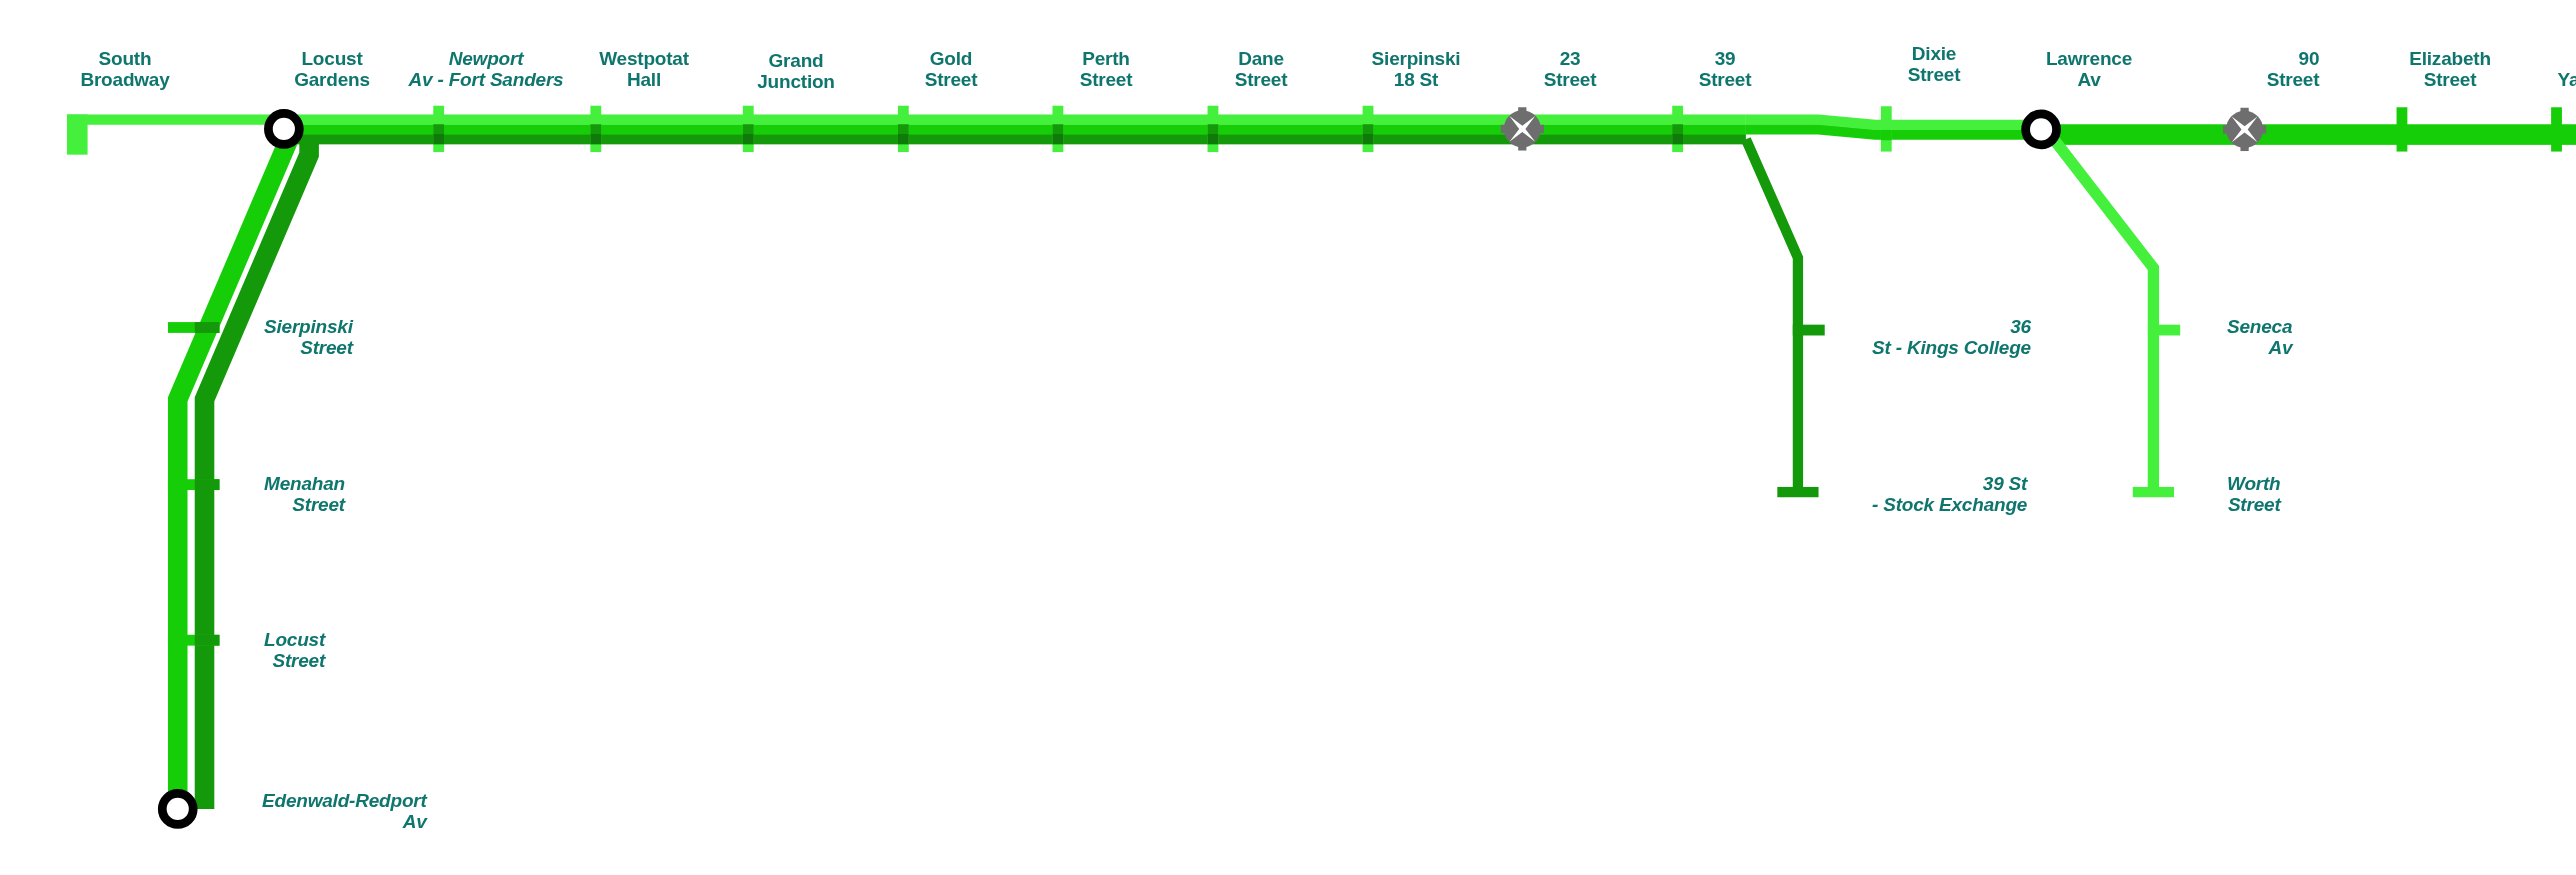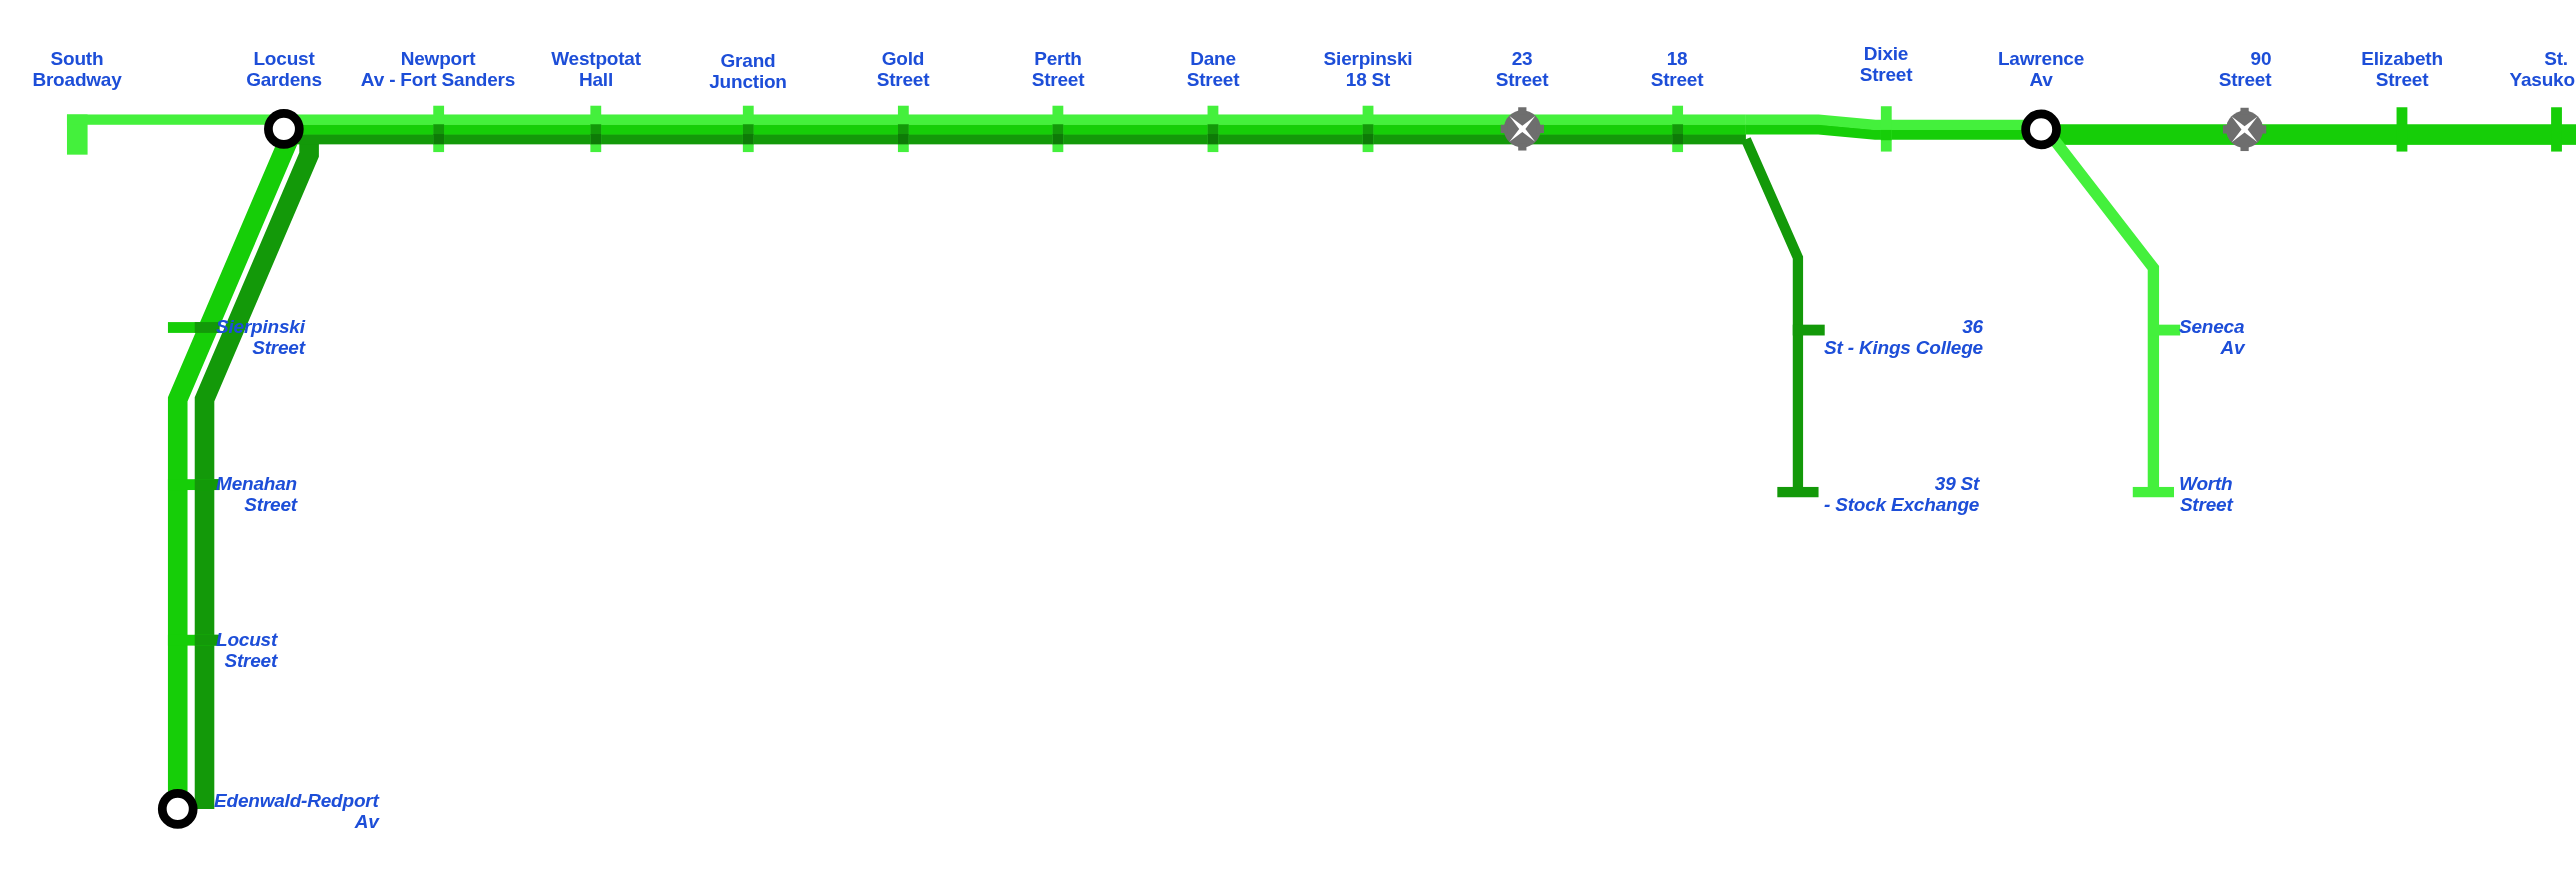--- a/index.html
+++ b/index.html
@@ -6,27 +6,28 @@
   html,body{margin:0;padding:0;background:#ffffff;}
   body{
     font-family:"Liberation Sans","DejaVu Sans",sans-serif;
     width:3091px;height:876px;
     position:relative;overflow:hidden;
   }
   #map-root{position:absolute;left:0;top:0;width:3091px;height:876px;}
   svg#map-svg{position:absolute;left:0;top:0;width:3091px;height:876px;display:block;}
   .stn-label{
     position:absolute;
-    color:#1d4ed8;
+    color:#0f766e;
     font-weight:bold;
     font-size:19px;
     line-height:20.6px;
     letter-spacing:-0.2px;
     white-space:nowrap;
     font-family:"Liberation Sans","DejaVu Sans",sans-serif;
+    margin-left:48px;
   }
   .stn-label.center{transform:translateX(-50%);text-align:center;}
   .stn-label.left{text-align:right;font-style:italic;}
   .stn-label .l2{display:block;}
 </style>
 </head>
 <body>
 
 <div id="map-root">
 
@@ -162,29 +163,29 @@
         <rect x="-8" y="-42" width="16" height="14" fill="#6e6e6e"></rect>
         <rect x="-8" y="28" width="16" height="14" fill="#6e6e6e"></rect>
         <path d="M -25 -25 L 0 -6 L 25 -25 L 6 0 L 25 25 L 0 6 L -25 25 L -6 0 Z" fill="#ffffff"></path>
       </g>
     </g>
 
   </svg>
 
   <div class="stn-label center" style="left:77px;top:49px;"><span>South</span><span class="l2">Broadway</span></div>
   <div class="stn-label center" style="left:284px;top:49px;"><span>Locust</span><span class="l2">Gardens</span></div>
-  <div class="stn-label center" style="left:438px;top:49px;"><span>Newport</span><span class="l2">Av - Fort Sanders</span></div>
+  <div class="stn-label center" style="left:438px;top:49px;font-style:italic;"><span>Newport</span><span class="l2">Av - Fort Sanders</span></div>
   <div class="stn-label center" style="left:596px;top:49px;"><span>Westpotat</span><span class="l2">Hall</span></div>
   <div class="stn-label center" style="left:748px;top:51px;"><span>Grand</span><span class="l2">Junction</span></div>
   <div class="stn-label center" style="left:903px;top:49px;"><span>Gold</span><span class="l2">Street</span></div>
   <div class="stn-label center" style="left:1058px;top:49px;"><span>Perth</span><span class="l2">Street</span></div>
   <div class="stn-label center" style="left:1213px;top:49px;"><span>Dane</span><span class="l2">Street</span></div>
   <div class="stn-label center" style="left:1368px;top:49px;"><span>Sierpinski</span><span class="l2">18 St</span></div>
   <div class="stn-label center" style="left:1522px;top:49px;"><span>23</span><span class="l2">Street</span></div>
-  <div class="stn-label center" style="left:1677px;top:49px;"><span>18</span><span class="l2">Street</span></div>
+  <div class="stn-label center" style="left:1677px;top:49px;"><span>39</span><span class="l2">Street</span></div>
   <div class="stn-label center" style="left:1886px;top:44px;"><span>Dixie</span><span class="l2">Street</span></div>
   <div class="stn-label center" style="left:2041px;top:49px;"><span>Lawrence</span><span class="l2">Av</span></div>
   <div class="stn-label center" style="left:2245px;top:49px;text-align:right;"><span>90</span><span class="l2">Street</span></div>
   <div class="stn-label center" style="left:2402px;top:49px;"><span>Elizabeth</span><span class="l2">Street</span></div>
   <div class="stn-label center" style="left:2556px;top:49px;"><span>St.</span><span class="l2">Yasuko Av</span></div>
 
   <div class="stn-label left" style="left:216px;top:317px;"><span>Sierpinski</span><span class="l2">Street</span></div>
   <div class="stn-label left" style="left:216px;top:474px;"><span>Menahan</span><span class="l2">Street</span></div>
   <div class="stn-label left" style="left:216px;top:630px;"><span>Locust</span><span class="l2">Street</span></div>
   <div class="stn-label left" style="left:214px;top:791px;"><span>Edenwald-Redport</span><span class="l2">Av</span></div>

